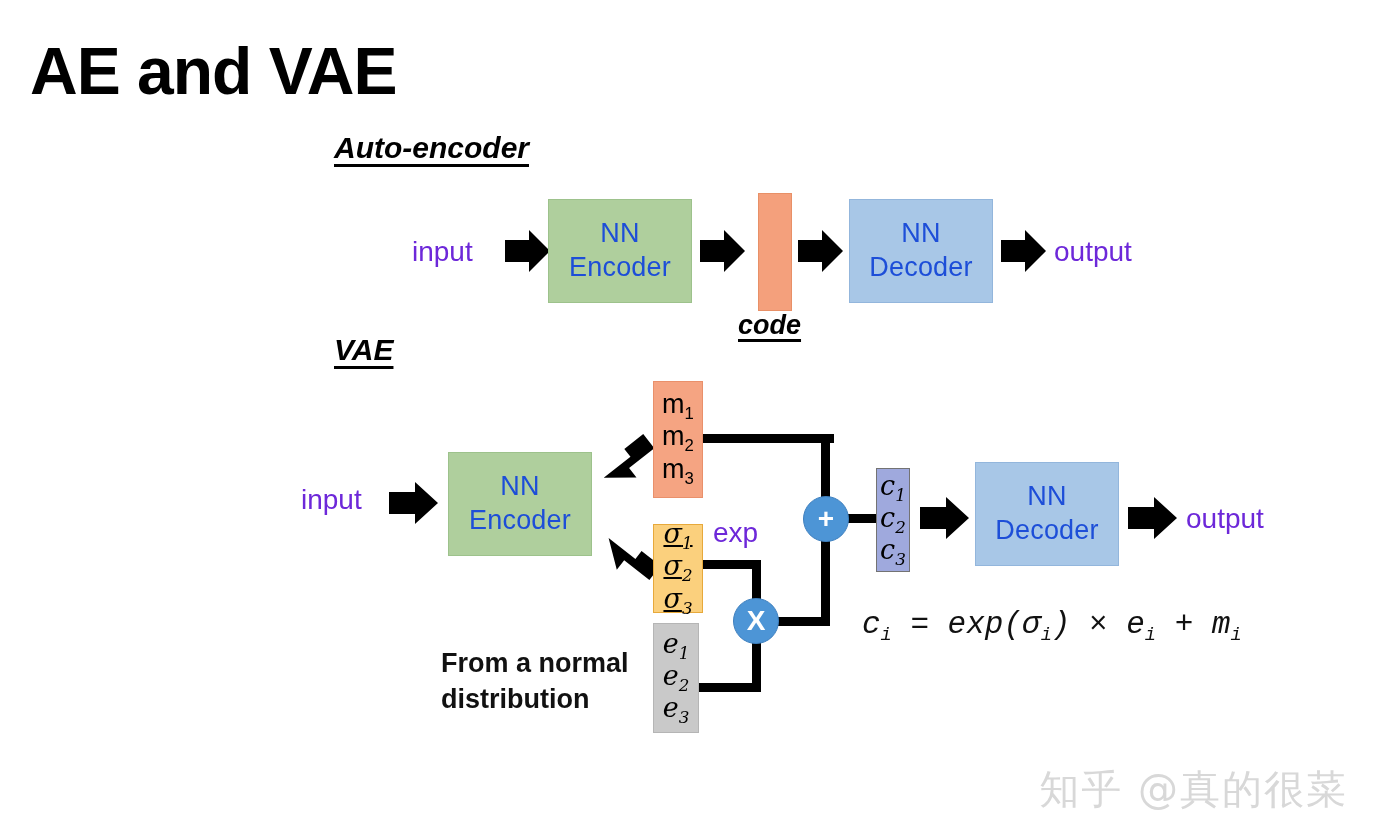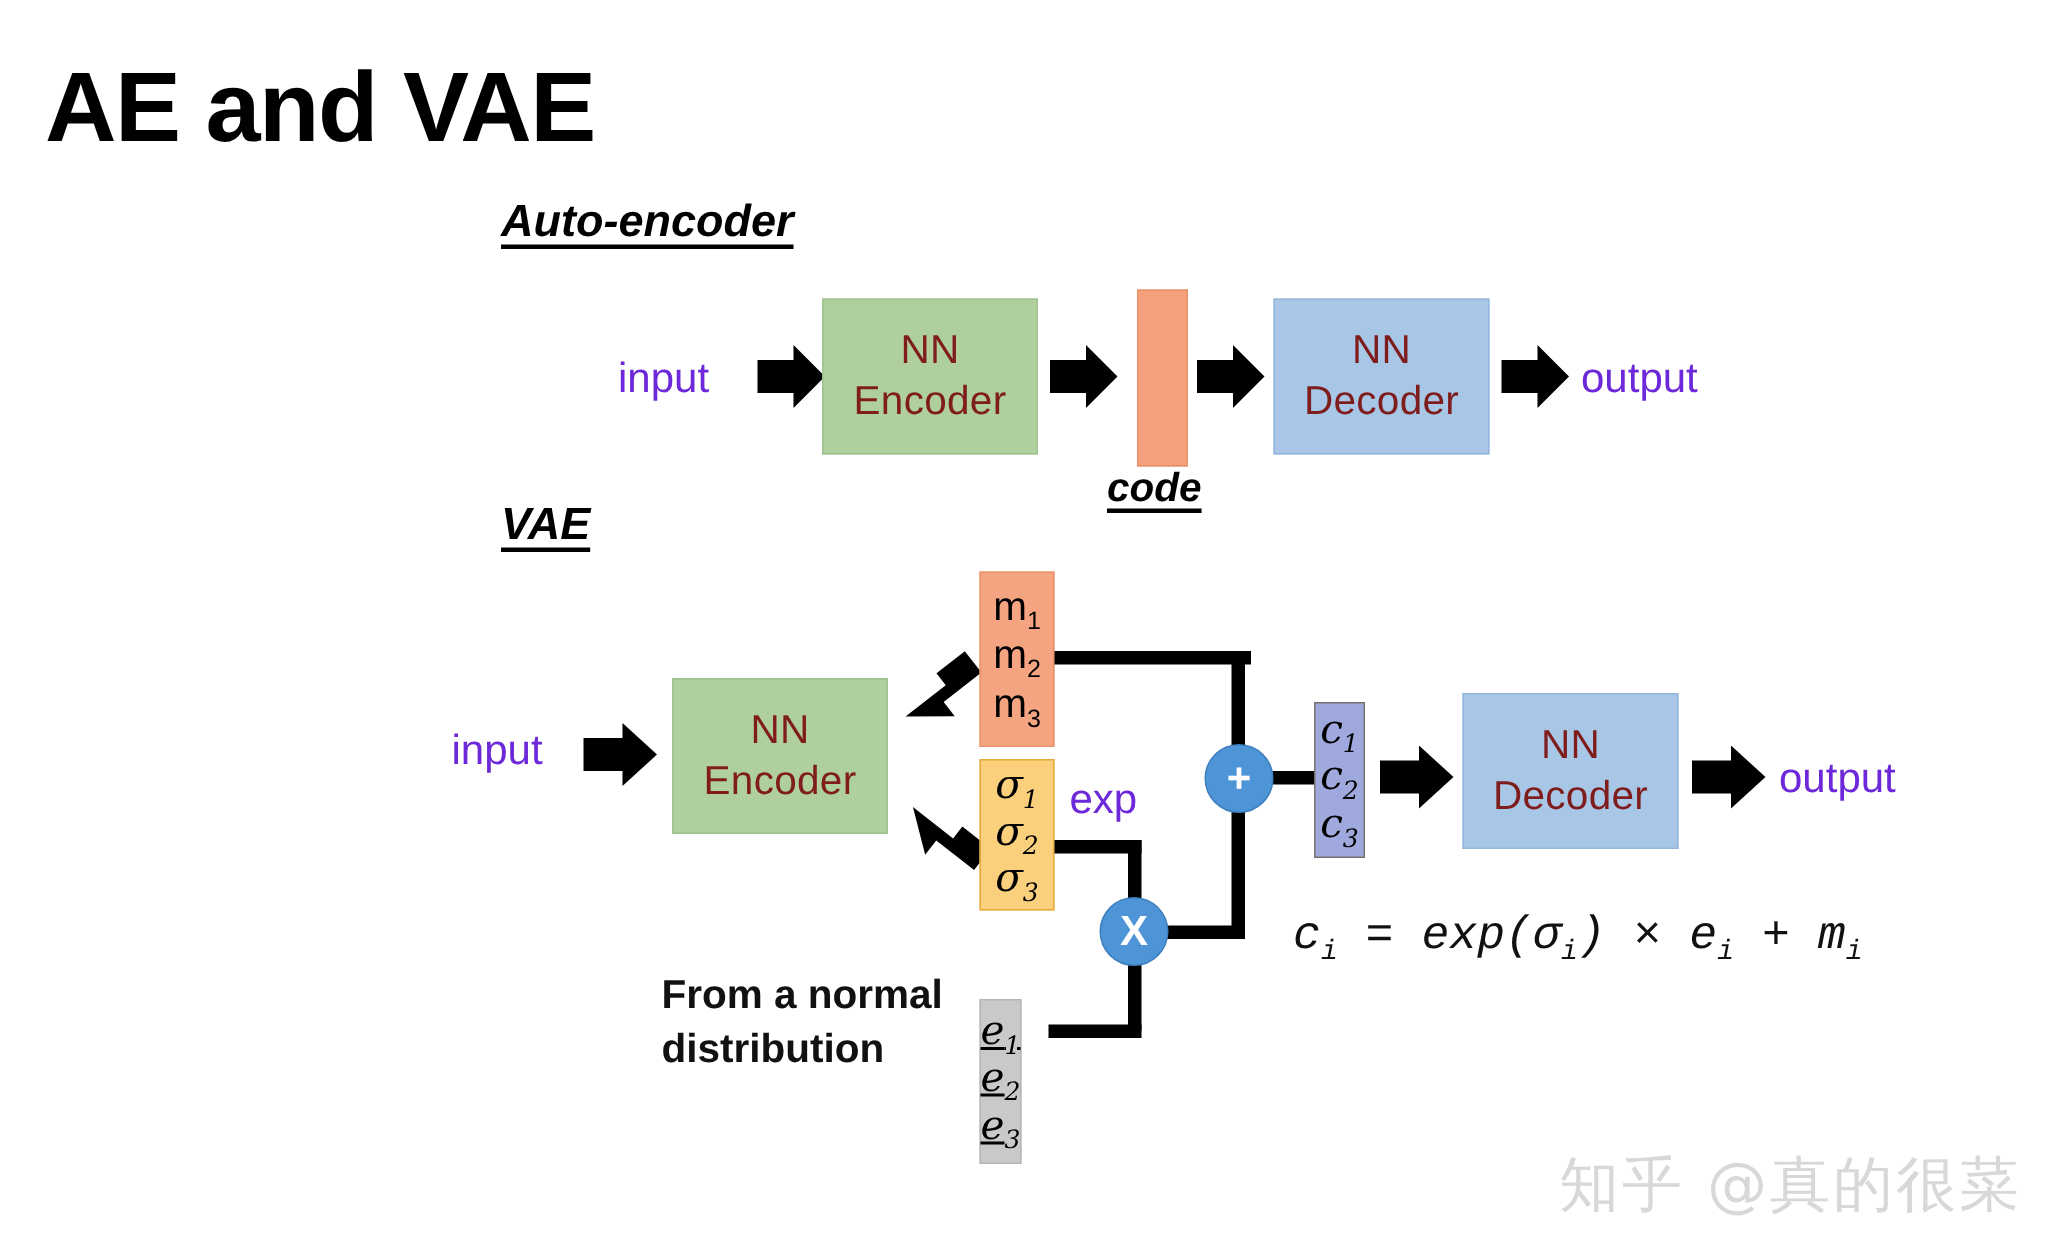--- a/index.html
+++ b/index.html
@@ -51,21 +51,21 @@
 
   
   .nn-box {
     box-sizing: border-box;
     display: flex;
     flex-direction: column;
     align-items: center;
     justify-content: center;
     font-size: 27px;
     line-height: 1.25;
-    color: #7f1d1d;
+    color: #1d4ed8;
     letter-spacing: 0.2px;
   }
   .nn-box span { display: block; }
   .enc-green { background: #afcf9d; border: 1px solid #9dc28c; }
   .dec-blue  { background: #a8c7e7; border: 1px solid #93b6dc; }
 
   
   #ae-code-bar {
     background: #f4a07c;
     border: 1px solid #e89067;
@@ -230,27 +230,27 @@
     <path d="M2,22 L36,22 L36,12 L60,12 L60,30 L28,30 L28,42 Z" fill="#000000" transform="rotate(38 31 26)"></path>
   </svg>
 </div>
 
 <div class="abs vec-box vec-m" style="left:653px; top:381px; width:50px; height:117px;">
   <span class="cell upr">m<sub>1</sub></span>
   <span class="cell upr">m<sub>2</sub></span>
   <span class="cell upr">m<sub>3</sub></span>
 </div>
 
-<div class="abs vec-box vec-s" style="left:653px; top:506px; width:50px; height:101px;">
+<div class="abs vec-box vec-s" style="left:653px; top:524px; width:50px; height:89px;text-decoration:underline;">
   <span class="cell mathy">σ<sub>1</sub></span>
   <span class="cell mathy">σ<sub>2</sub></span>
   <span class="cell mathy">σ<sub>3</sub></span>
 </div>
 
-<div class="abs vec-box vec-e" style="left:653px; top:666px; width:28px; height:110px;text-decoration:underline;">
+<div class="abs vec-box vec-e" style="left:653px; top:623px; width:46px; height:110px;">
   <span class="cell mathy">e<sub>1</sub></span>
   <span class="cell mathy">e<sub>2</sub></span>
   <span class="cell mathy">e<sub>3</sub></span>
 </div>
 
 <div class="abs plain-label" style="left:713px; top:517px;">exp</div>
 
 <div class="abs wire" style="left:703px; top:434px; width:131px; height:9px;"></div>
 
 <div class="abs wire" style="left:821px; top:434px; width:9px; height:63px;"></div>

